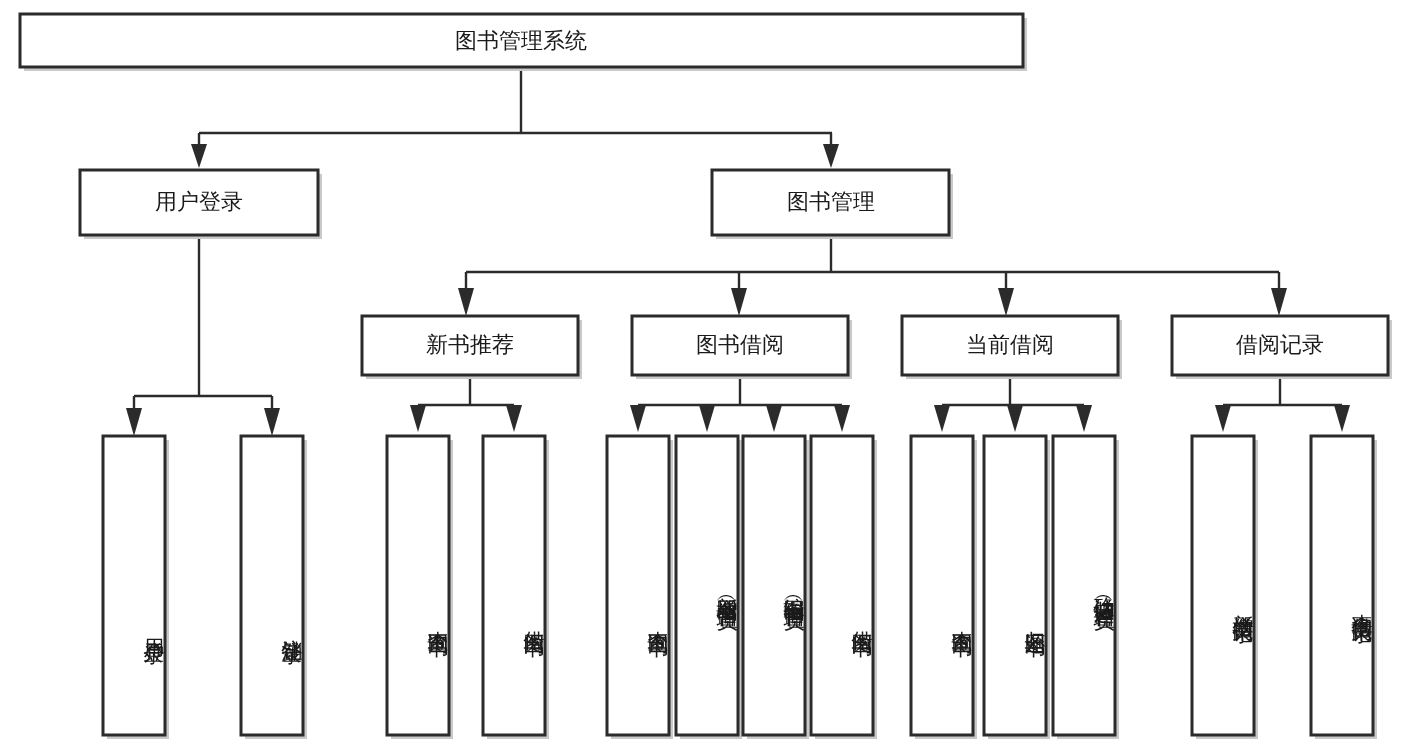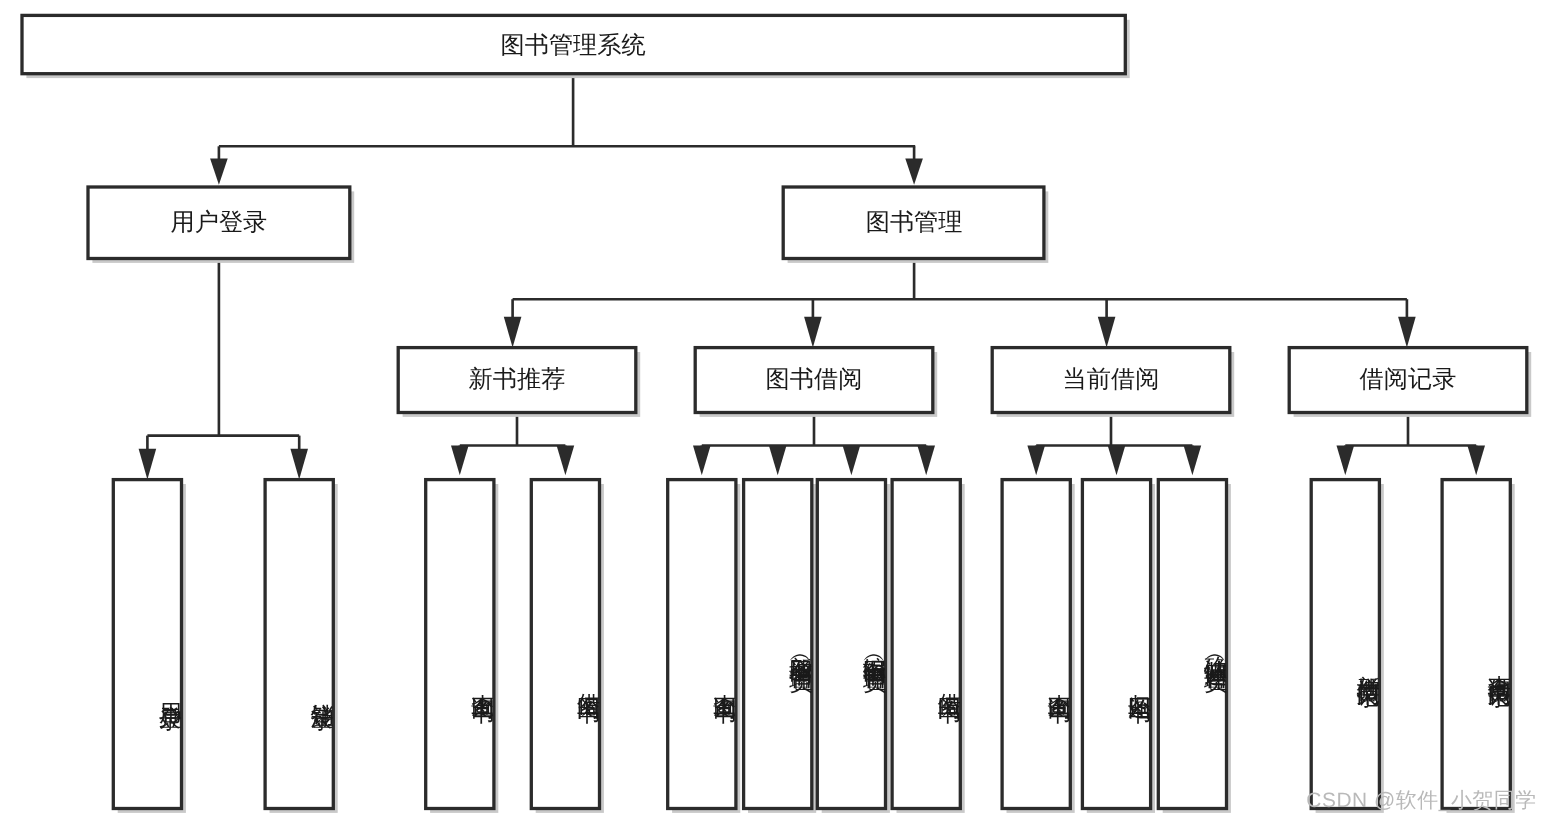--- a/index.html
+++ b/index.html
@@ -266,15 +266,14 @@
   <div class="vlabel" style="left:607px; top:500px; width:62px; height:235px;">查询图书</div>
   <div class="vlabel" style="left:676px; top:443px; width:62px; height:292px;">新增图书（管理员）</div>
   <div class="vlabel" style="left:743px; top:443px; width:62px; height:292px;">编辑图书（管理员）</div>
   <div class="vlabel" style="left:811px; top:500px; width:62px; height:235px;">借阅图书</div>
   <div class="vlabel" style="left:911px; top:500px; width:62px; height:235px;">查询图书</div>
   <div class="vlabel" style="left:984px; top:500px; width:62px; height:235px;">归还图书</div>
   <div class="vlabel" style="left:1053px; top:443px; width:62px; height:292px;">确认归还（管理员）</div>
   <div class="vlabel" style="left:1192px; top:470px; width:62px; height:265px;">新增借阅记录</div>
   <div class="vlabel" style="left:1311px; top:470px; width:62px; height:265px;">查询借阅记录</div>
 
-  <div class="watermark">CSDN @软件_小贺同学</div>
 
 </div>
 
 </body></html>

